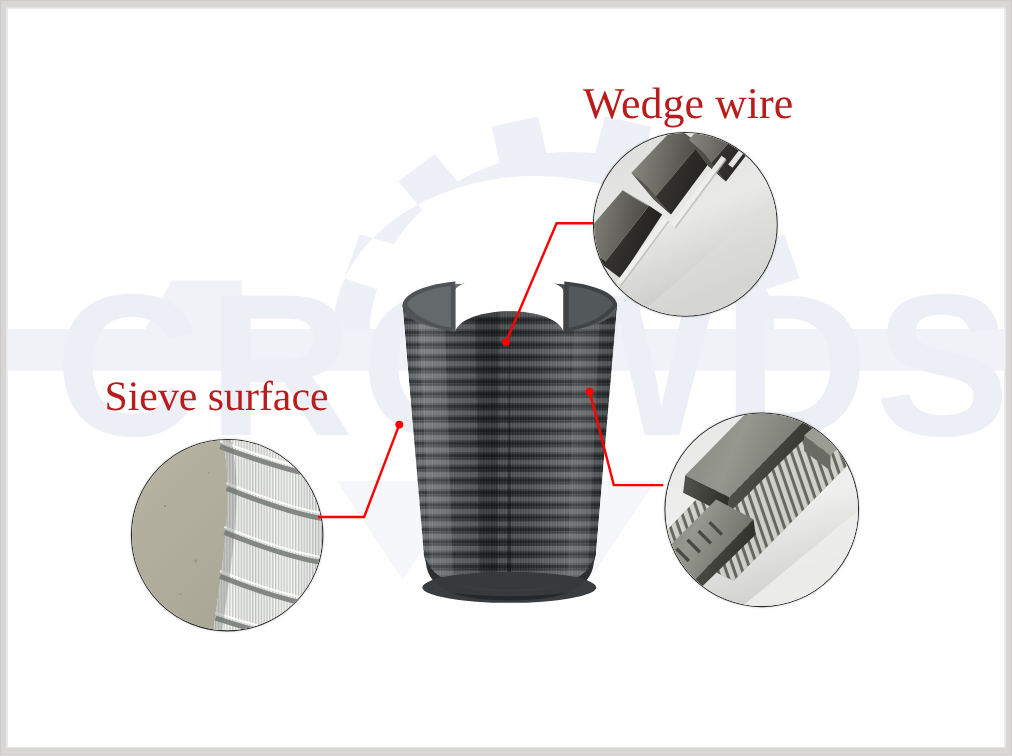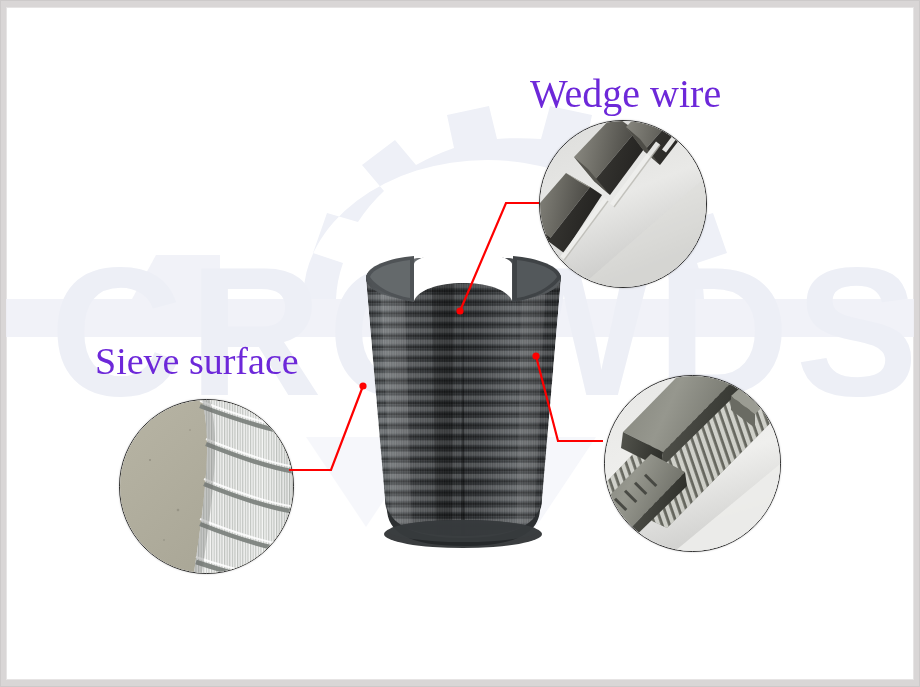--- a/index.html
+++ b/index.html
@@ -31,21 +31,21 @@
   #circ-sieve{left:113px;top:392px;width:173px;height:173px;}
   
   #circ-rod{left:598px;top:368px;width:175px;height:175px;}
 
   .photo{position:absolute;left:0;top:0;width:100%;height:100%;}
 
   
   #leaders{position:absolute;left:0;top:0;width:908px;height:673px;}
 
   
-  .label{position:absolute;color:#6d28d9;font-family:"Liberation Serif",serif;
+  .label{position:absolute;color:#b91c1c;font-family:"Liberation Serif",serif;
          white-space:nowrap;}
   #lbl-wedge{left:524px;top:63px;font-size:40px;}
   #lbl-sieve{left:89px;top:332px;font-size:38px;}
   #lbl-rod{left:590px;top:529px;font-size:39px;}
 
   
   #basket{position:absolute;left:330px;top:243px;width:255px;height:310px;}
 </style>
 </head>
 <body>

